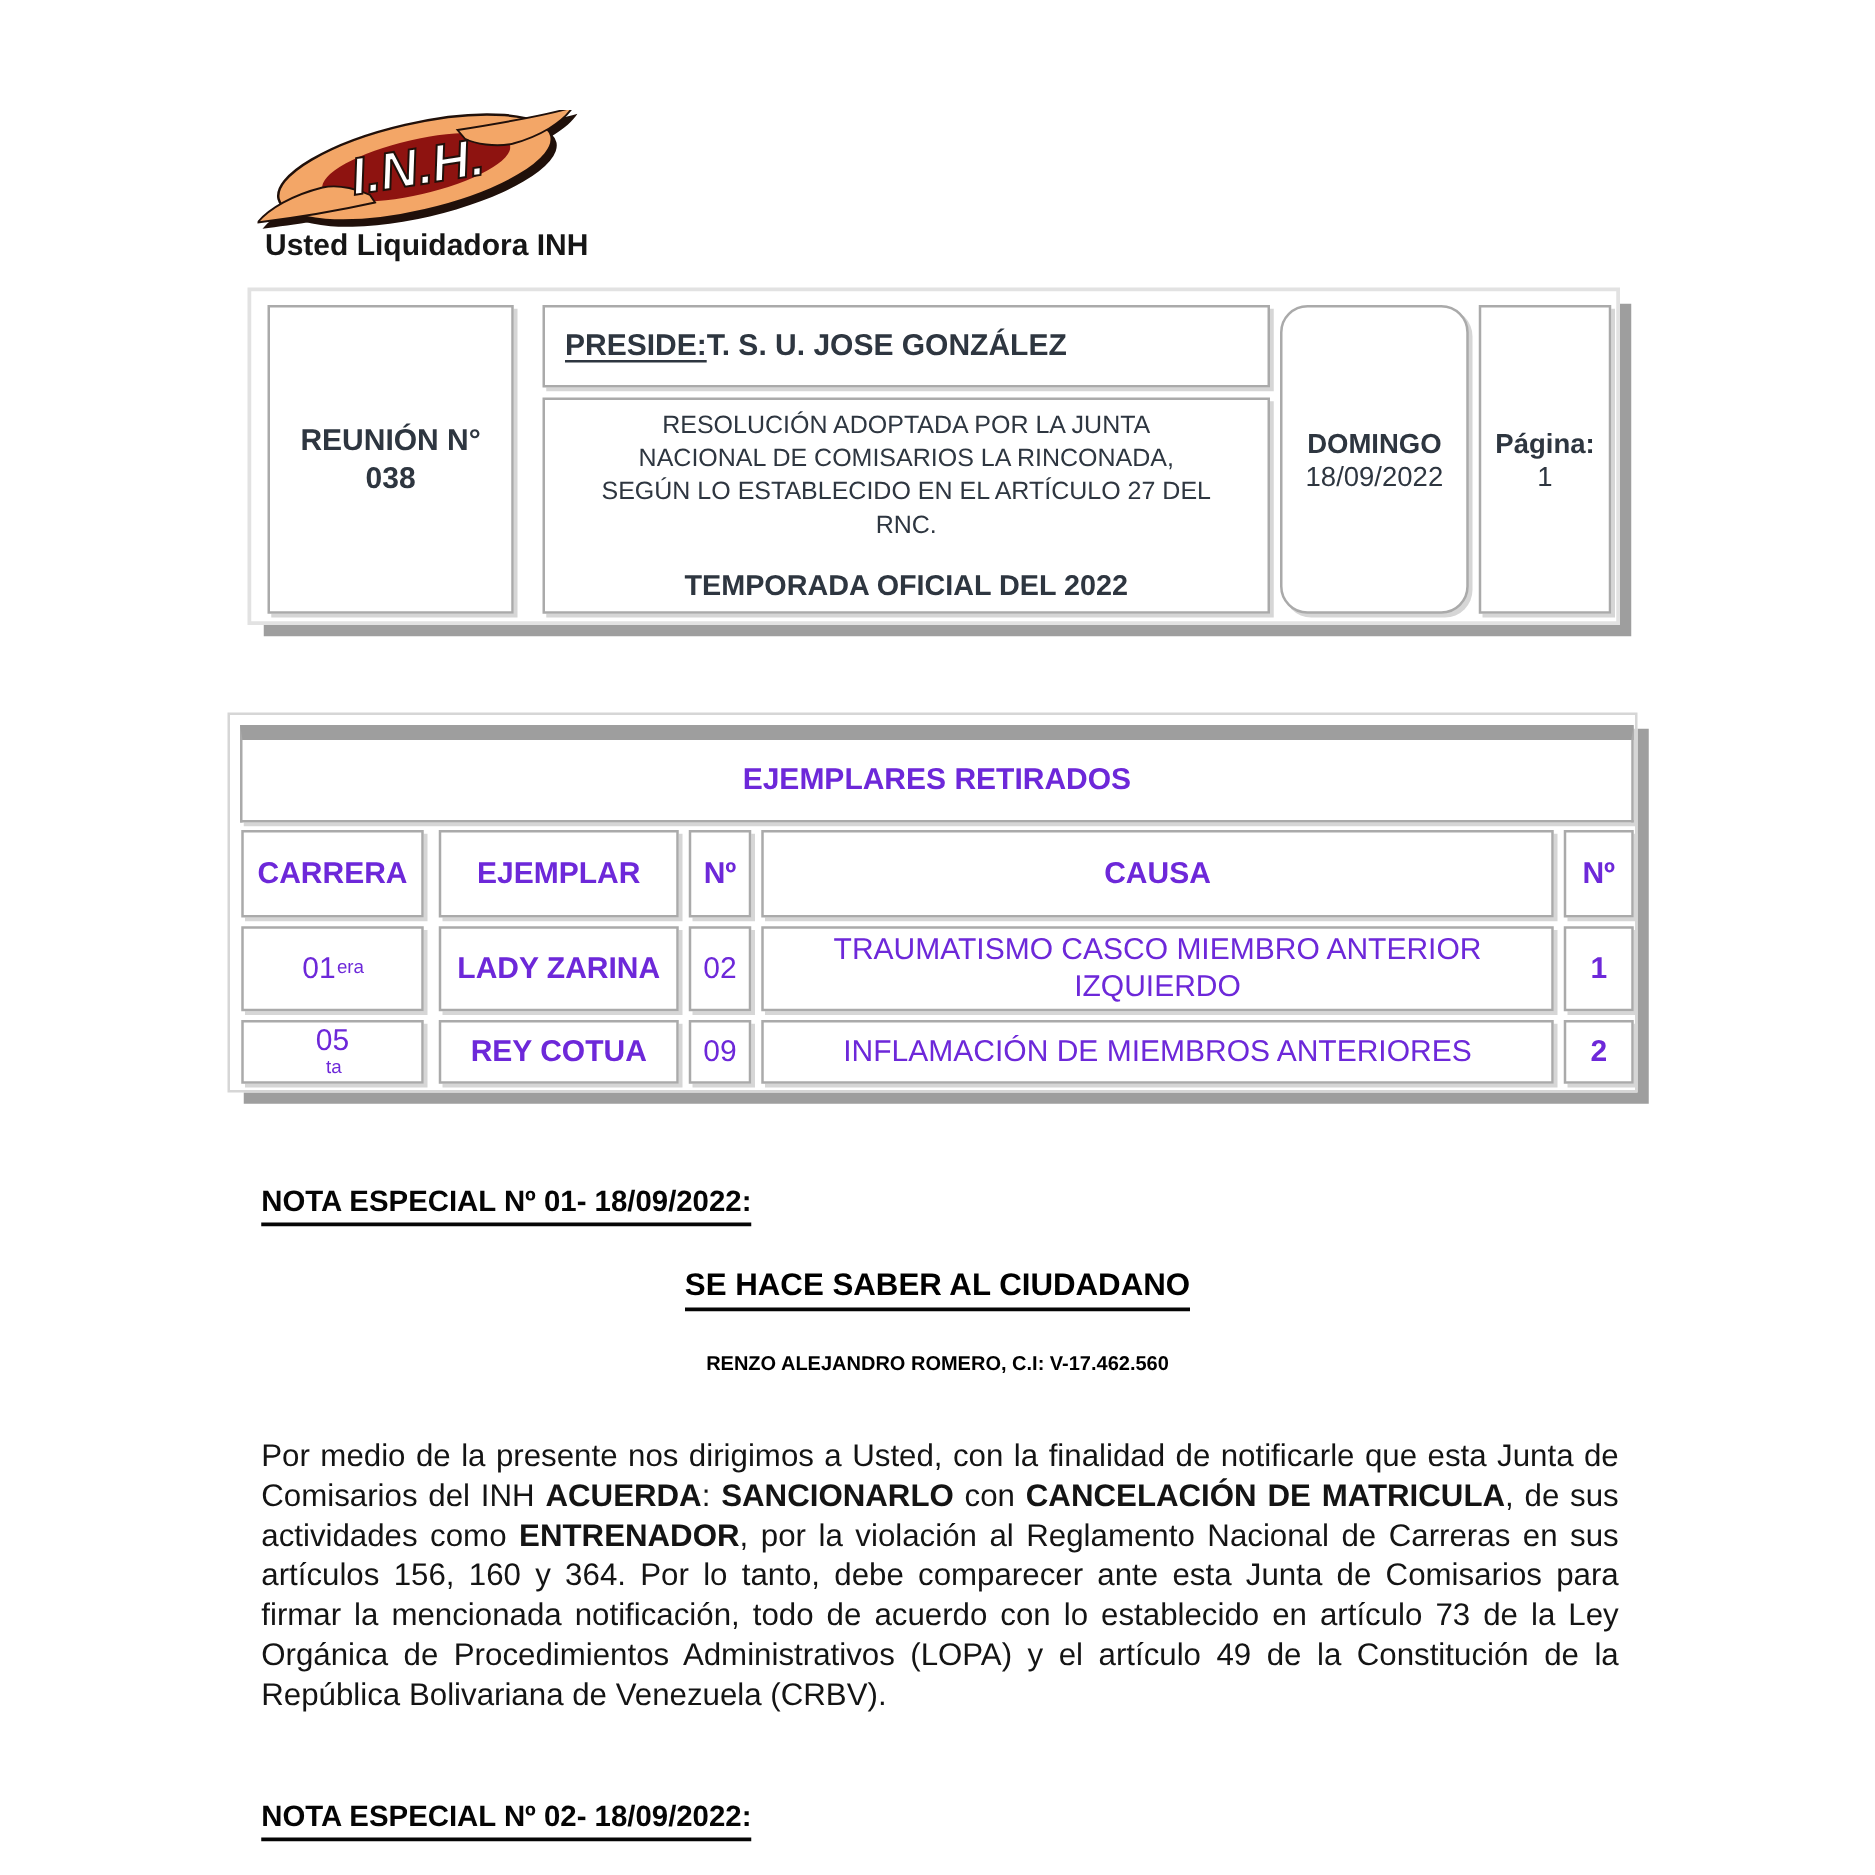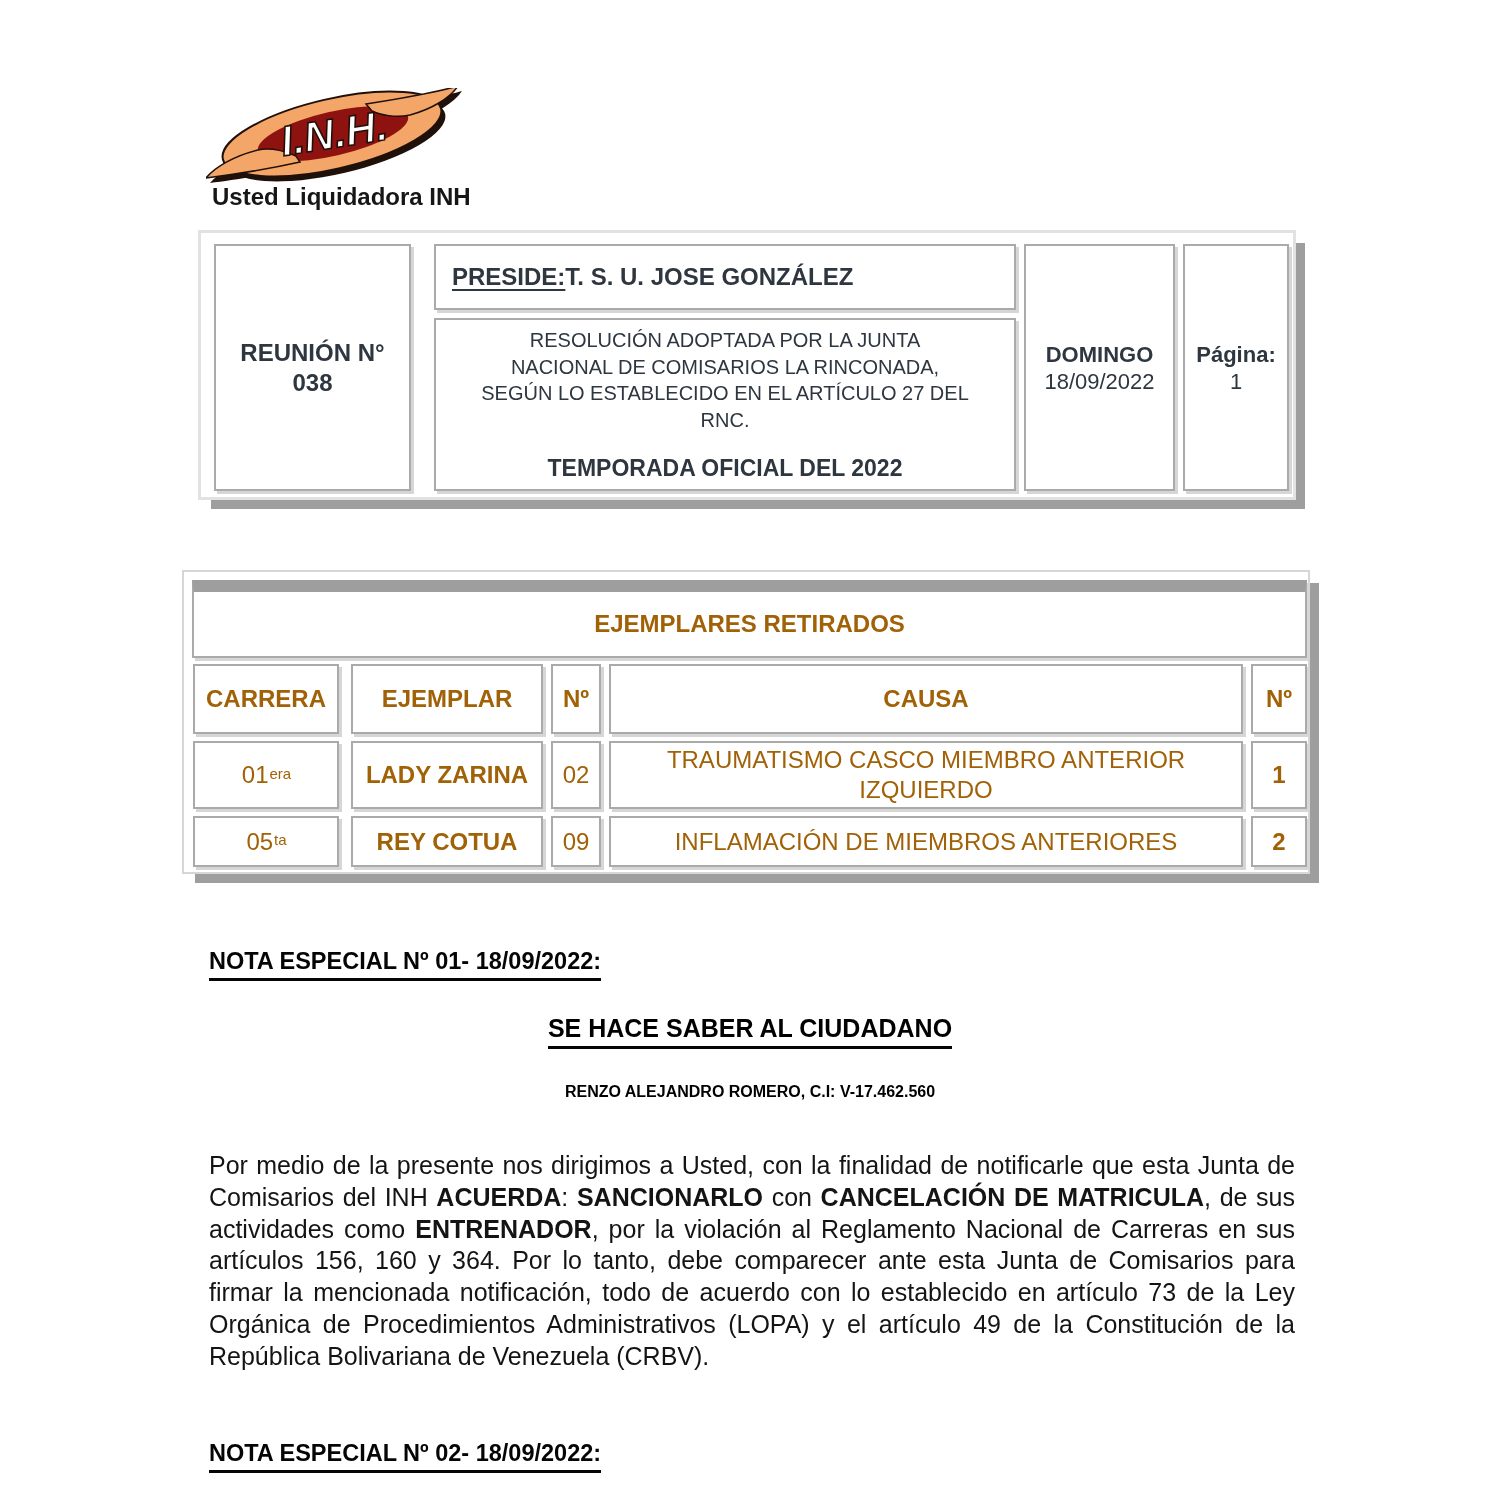--- a/index.html
+++ b/index.html
@@ -34,54 +34,54 @@
   .hdr-preside { left:233px; top:11px; width:582px; height:66px;
     display:flex; align-items:center; padding-left:16px;
     font-weight:bold; font-size:24px; }
   .hdr-preside .u { text-decoration:underline; text-decoration-thickness:2px; text-underline-offset:4px; }
   .hdr-resol { left:233px; top:85px; width:582px; height:173px;
     display:flex; flex-direction:column; justify-content:center; align-items:center;
     font-size:20px; line-height:26.5px; text-align:center; }
   .hdr-resol .temporada { font-weight:bold; font-size:23px; margin-top:22px; }
   .hdr-date { left:823px; top:11px; width:151px; height:247px;
     display:flex; flex-direction:column; justify-content:center; align-items:center;
-    font-size:22px; line-height:27px; }
+    font-size:22px; line-height:27px;border-radius:22px; }
   .hdr-date .b { font-weight:bold; }
   .hdr-page { left:982px; top:11px; width:106px; height:247px;
     display:flex; flex-direction:column; justify-content:center; align-items:center;
     font-size:22px; line-height:27px; }
   .hdr-page .b { font-weight:bold; }
 
   
   .ret-box {
     position:absolute; left:182px; top:570px; width:1128px; height:304px;
     background:#fff; border:2px solid #d6d6d6;
     box-shadow:11px 11px 0 -2px #9e9e9e;
   }
-  .ret-box .cell { color:#a16207; }
+  .ret-box .cell { color:#6d28d9; }
   .ret-caption { left:8px; top:8px; width:1115px; height:78px;
     border:2px solid #aaaaaa; border-top:12px solid #9e9e9e;
     display:flex; align-items:center; justify-content:center;
     font-weight:bold; font-size:24px; }
   .ret-h { font-weight:bold; font-size:24px;
     display:flex; align-items:center; justify-content:center; text-align:center; }
   .ret-d { font-size:24px;
     display:flex; align-items:center; justify-content:center; text-align:center; }
   .ret-d.bold, .ret-b { font-weight:bold; }
   .ret-d sup { font-size:15px; position:relative; top:-2px; left:1px; }
 
   
   .c-carrera { left:9px;    width:146px; }
   .c-ejem    { left:167px;  width:192px; }
   .c-num     { left:367px;  width:50px;  }
   .c-causa   { left:425px;  width:634px; }
   .c-ord     { left:1067px; width:56px;  }
   .r-head { top:92px;  height:70px; }
   .r-1    { top:169px; height:68px; }
-  .r-2    { top:244px; height:51px; }
+  .r-2    { top:244px; height:51px;flex-direction:column; }
   .causa-pad { padding:0 32px; line-height:30px;text-align:center; }
 
   
   .note-h {
     position:absolute; left:209px;
     font-weight:bold; font-size:23.5px; color:#050505;
   }
   .note-h .ub { display:inline-block; border-bottom:3px solid #050505; padding-bottom:3px; }
   .center-line { position:absolute; left:0; width:1500px; text-align:center; color:#000000; font-weight:bold; }
   .sub-h { font-size:25px; }

